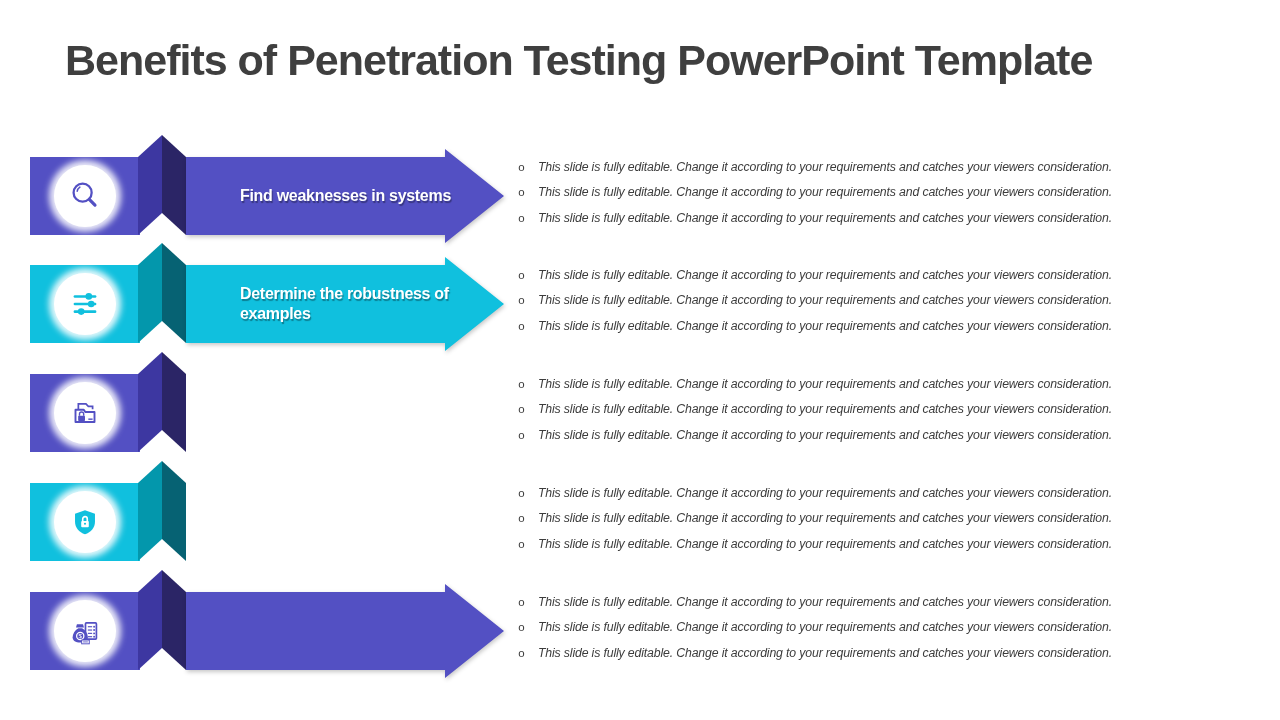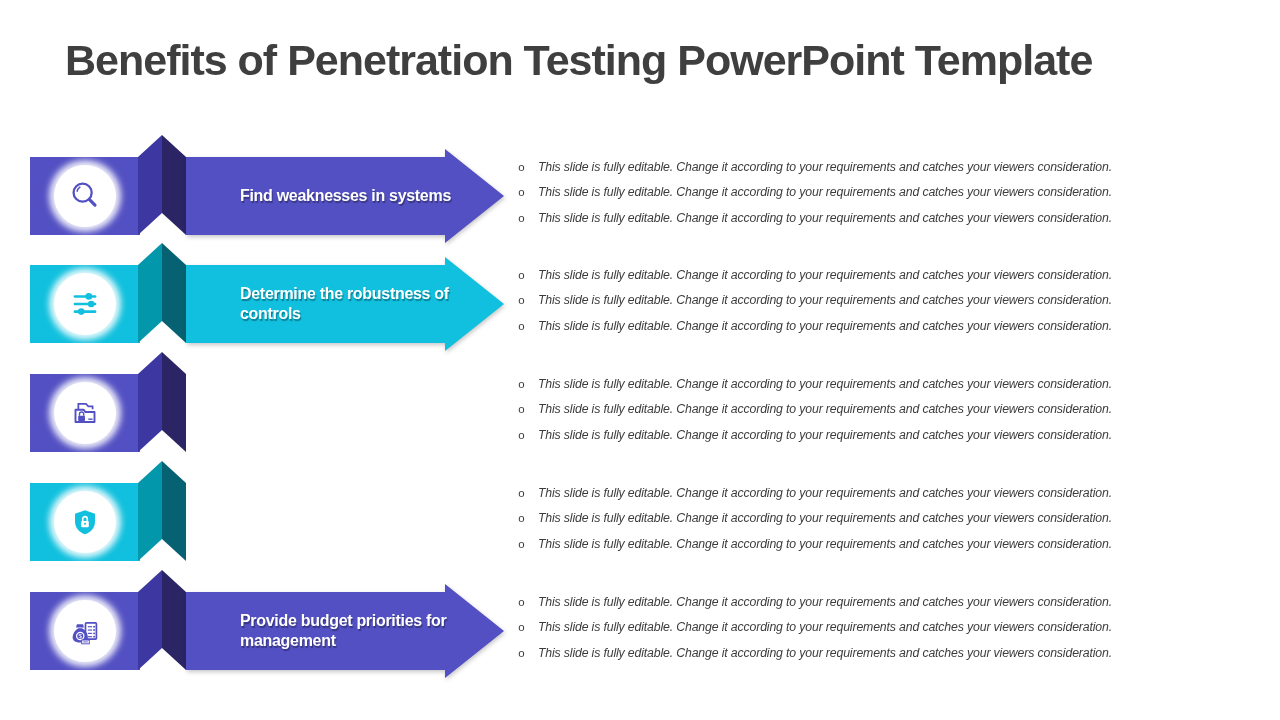--- a/index.html
+++ b/index.html
@@ -113,21 +113,21 @@
             <circle cx="24" cy="12" r="3.5"></circle>
           <rect x="8" y="18.7" width="24" height="2.7" rx="1.35"></rect>
             <circle cx="26.5" cy="20" r="3.5"></circle>
           <rect x="8" y="26.7" width="24" height="2.7" rx="1.35"></rect>
             <circle cx="16" cy="28" r="3.5"></circle>
         </g>
       </svg>
     </div>
     <div class="banner-wrap">
       <div class="banner"></div>
-      <div class="btext">Determine the robustness of controls</div>
+      <div class="btext">Determine the robustness of examples</div>
     </div>
     <div class="bullets">
       <div class="line">
           <span class="marker">o</span>
           <span class="note">This slide is fully editable. Change it according to your requirements and catches your viewers consideration.</span>
         </div>
       <div class="line">
           <span class="marker">o</span>
           <span class="note">This slide is fully editable. Change it according to your requirements and catches your viewers consideration.</span>
         </div>
@@ -223,21 +223,20 @@
         <path d="M11.5 13 h6.4 l1 3.2 h-8.4 z" fill="currentColor"></path>
         <path d="M13 17.2 c-3.8 2.3 -6 6 -6 9.3 c0 3.7 3 5.6 8 5.6 c5 0 8 -1.9 8 -5.6 c0 -3.3 -2.2 -7 -6 -9.3 z" fill="currentColor"></path>
         <circle cx="15" cy="25.3" r="3.8" fill="none" stroke="#ffffff" stroke-width="1.3"></circle>
         <text x="15" y="27.6" font-size="6.5" fill="#ffffff" text-anchor="middle" font-family="Liberation Sans, sans-serif">$</text>
         <rect x="16.5" y="29.5" width="8" height="4" fill="#ffffff" stroke="currentColor" stroke-width="1"></rect>
         <line x1="18" y1="31.5" x2="23" y2="31.5" stroke="currentColor" stroke-width="0.9"></line>
       </svg>
     </div>
     <div class="banner-wrap">
       <div class="banner"></div>
-      <div class="btext">Provide budget priorities for management</div>
     </div>
     <div class="bullets">
       <div class="line">
           <span class="marker">o</span>
           <span class="note">This slide is fully editable. Change it according to your requirements and catches your viewers consideration.</span>
         </div>
       <div class="line">
           <span class="marker">o</span>
           <span class="note">This slide is fully editable. Change it according to your requirements and catches your viewers consideration.</span>
         </div>

